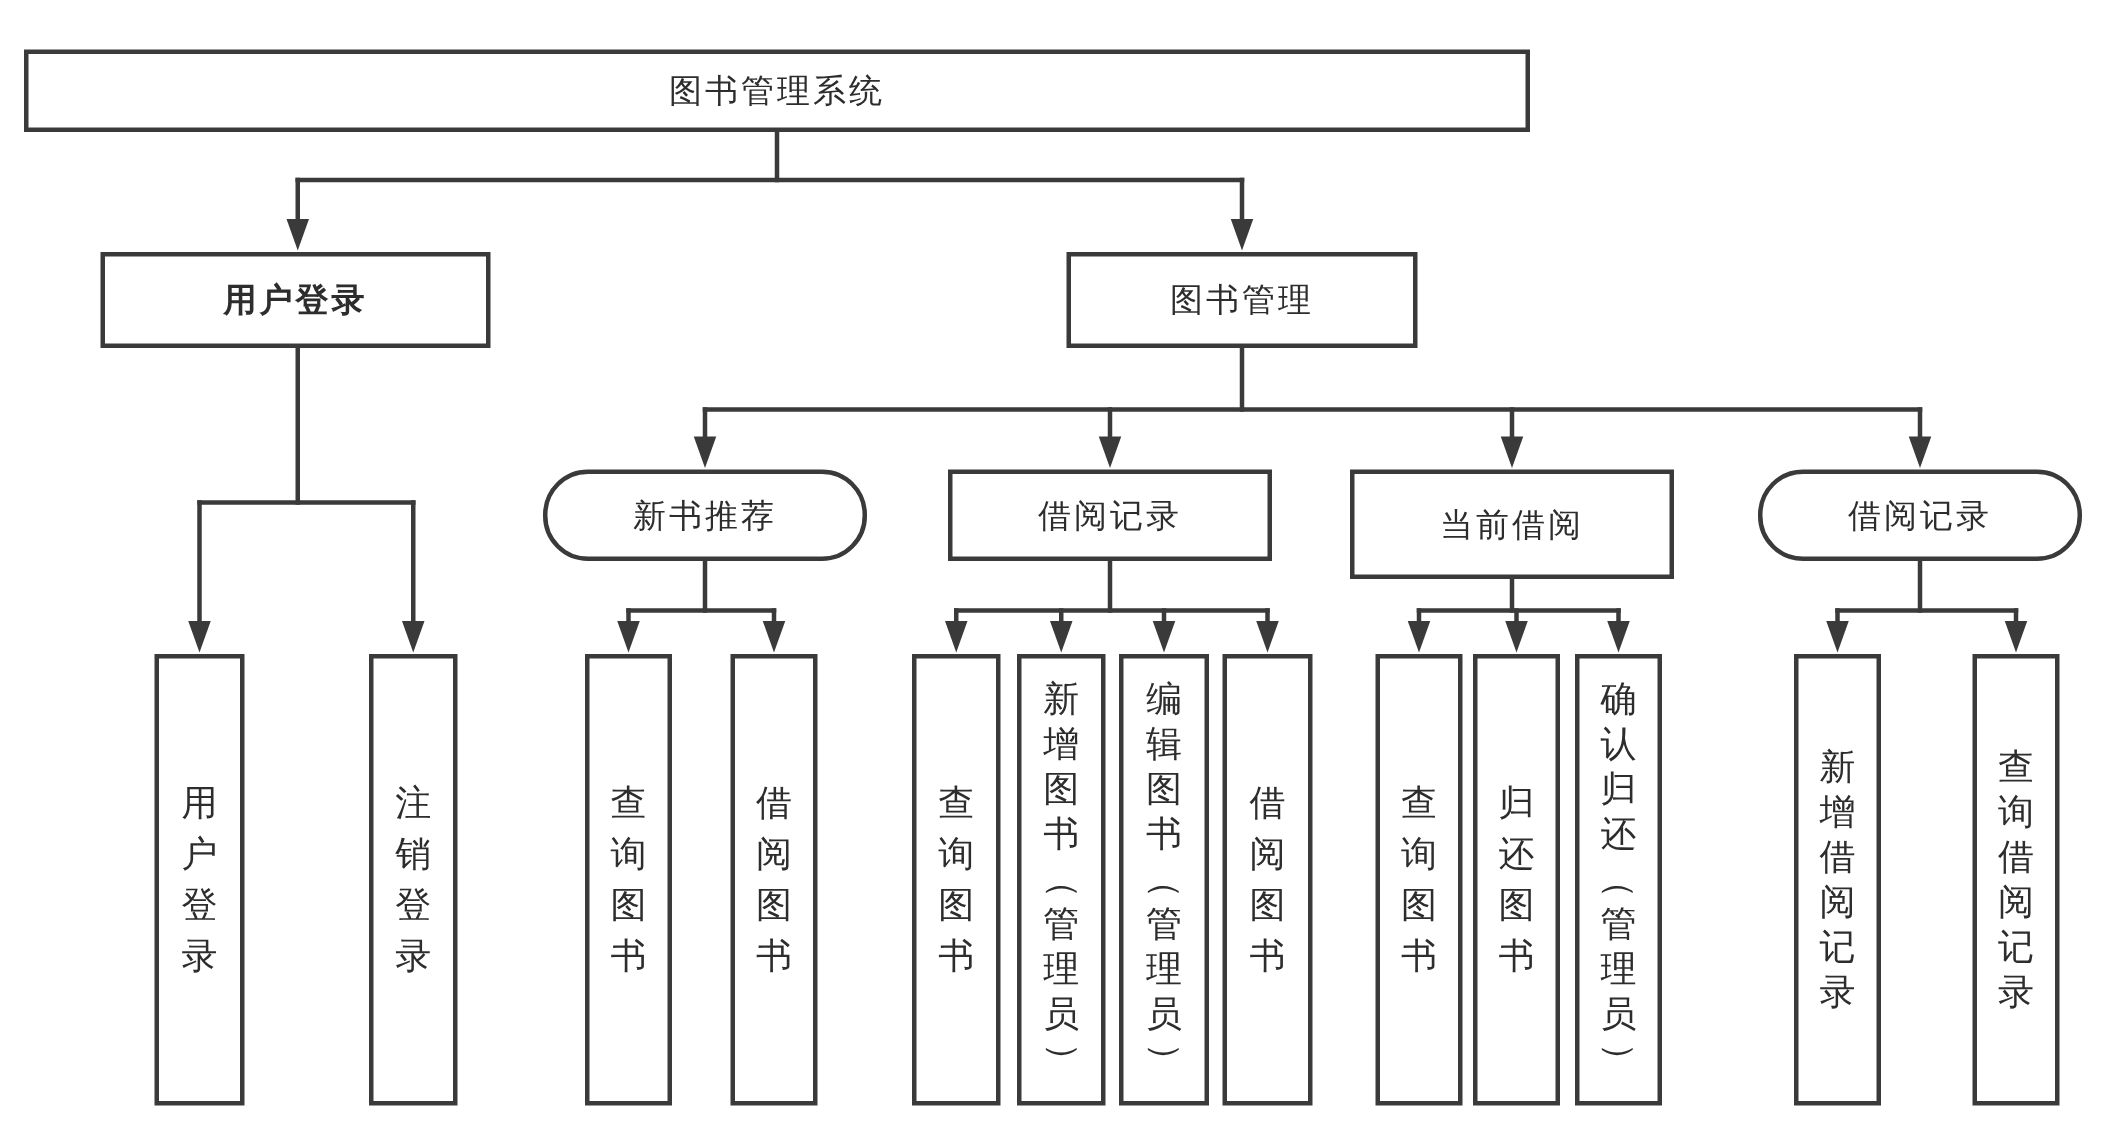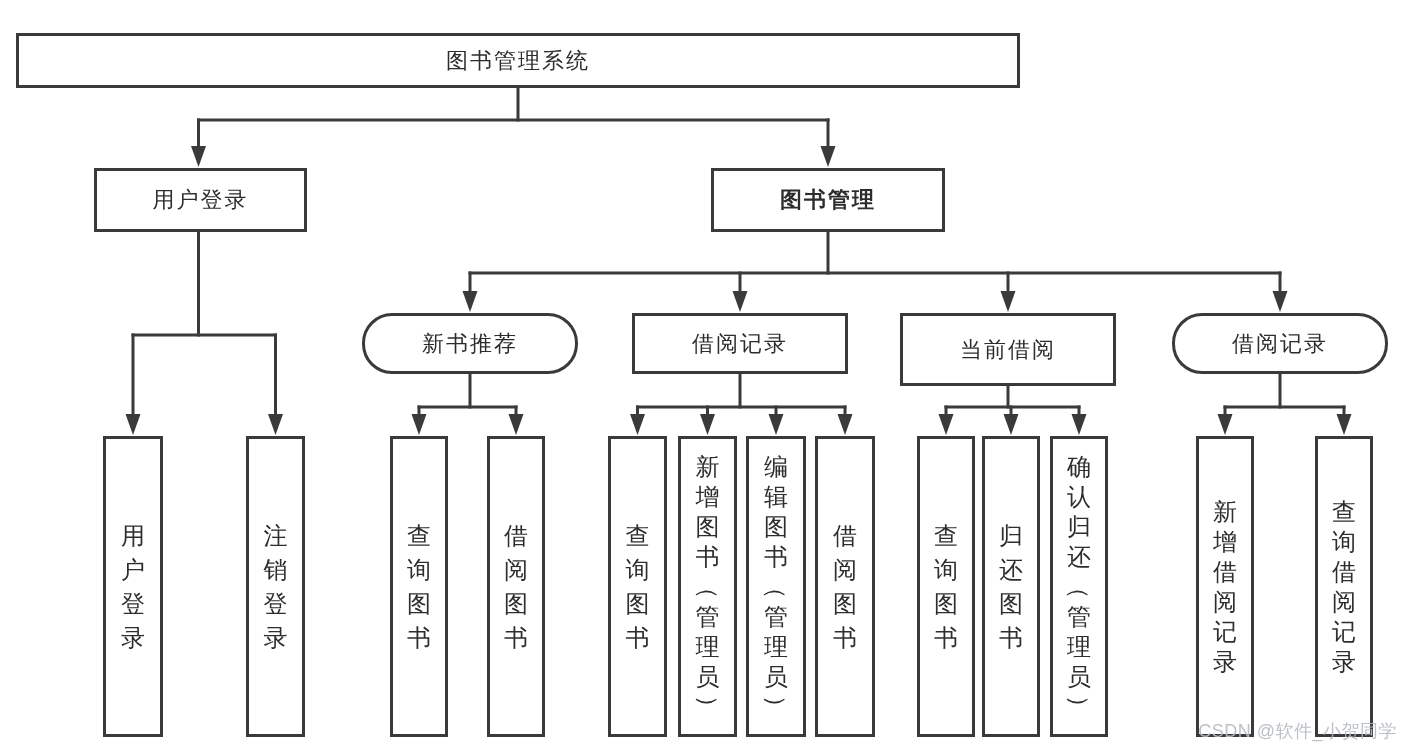--- a/index.html
+++ b/index.html
@@ -110,24 +110,24 @@
       <line x1="1225" y1="407" x2="1344" y2="407"></line>
       <line x1="1225" y1="407" x2="1225" y2="422"></line>
       <polygon points="1217.5,414 1232.5,414 1225,435"></polygon>
       <line x1="1344" y1="407" x2="1344" y2="422"></line>
       <polygon points="1336.5,414 1351.5,414 1344,435"></polygon>
     </svg>
   <div id="nodes">
       <div class="node h" style="left: 16px; top: 13px; width: 1004px; height: 55px; margin-top: 20px;">
         <span class="label">图书管理系统</span>
       </div>
-      <div class="node h" style="left: 94px; top: 168px; width: 213px; height: 64px;">
+      <div class="node h" style="left: 67px; top: 168px; width: 260px; height: 64px; font-weight: bold;">
         <span class="label">用户登录</span>
       </div>
-      <div class="node h" style="left: 711px; top: 168px; width: 234px; height: 64px; font-weight: bold;">
+      <div class="node h" style="left: 711px; top: 168px; width: 234px; height: 64px;">
         <span class="label">图书管理</span>
       </div>
       <div class="node h" style="left: 362px; top: 313px; width: 216px; height: 61px; border-radius: 30px;">
         <span class="label">新书推荐</span>
       </div>
       <div class="node h" style="left: 632px; top: 313px; width: 216px; height: 61px;">
         <span class="label">借阅记录</span>
       </div>
       <div class="node h" style="left: 900px; top: 313px; width: 216px; height: 73px;">
         <span class="label">当前借阅</span>
@@ -252,14 +252,13 @@
         <span class="label" style="gap: 6px;">
           <span class="vchar">查</span>
           <span class="vchar">询</span>
           <span class="vchar">借</span>
           <span class="vchar">阅</span>
           <span class="vchar">记</span>
           <span class="vchar">录</span>
         </span>
       </div>
     </div>
-  <div id="watermark">CSDN @软件_小贺同学</div>
 </div>
 
 </body></html>

